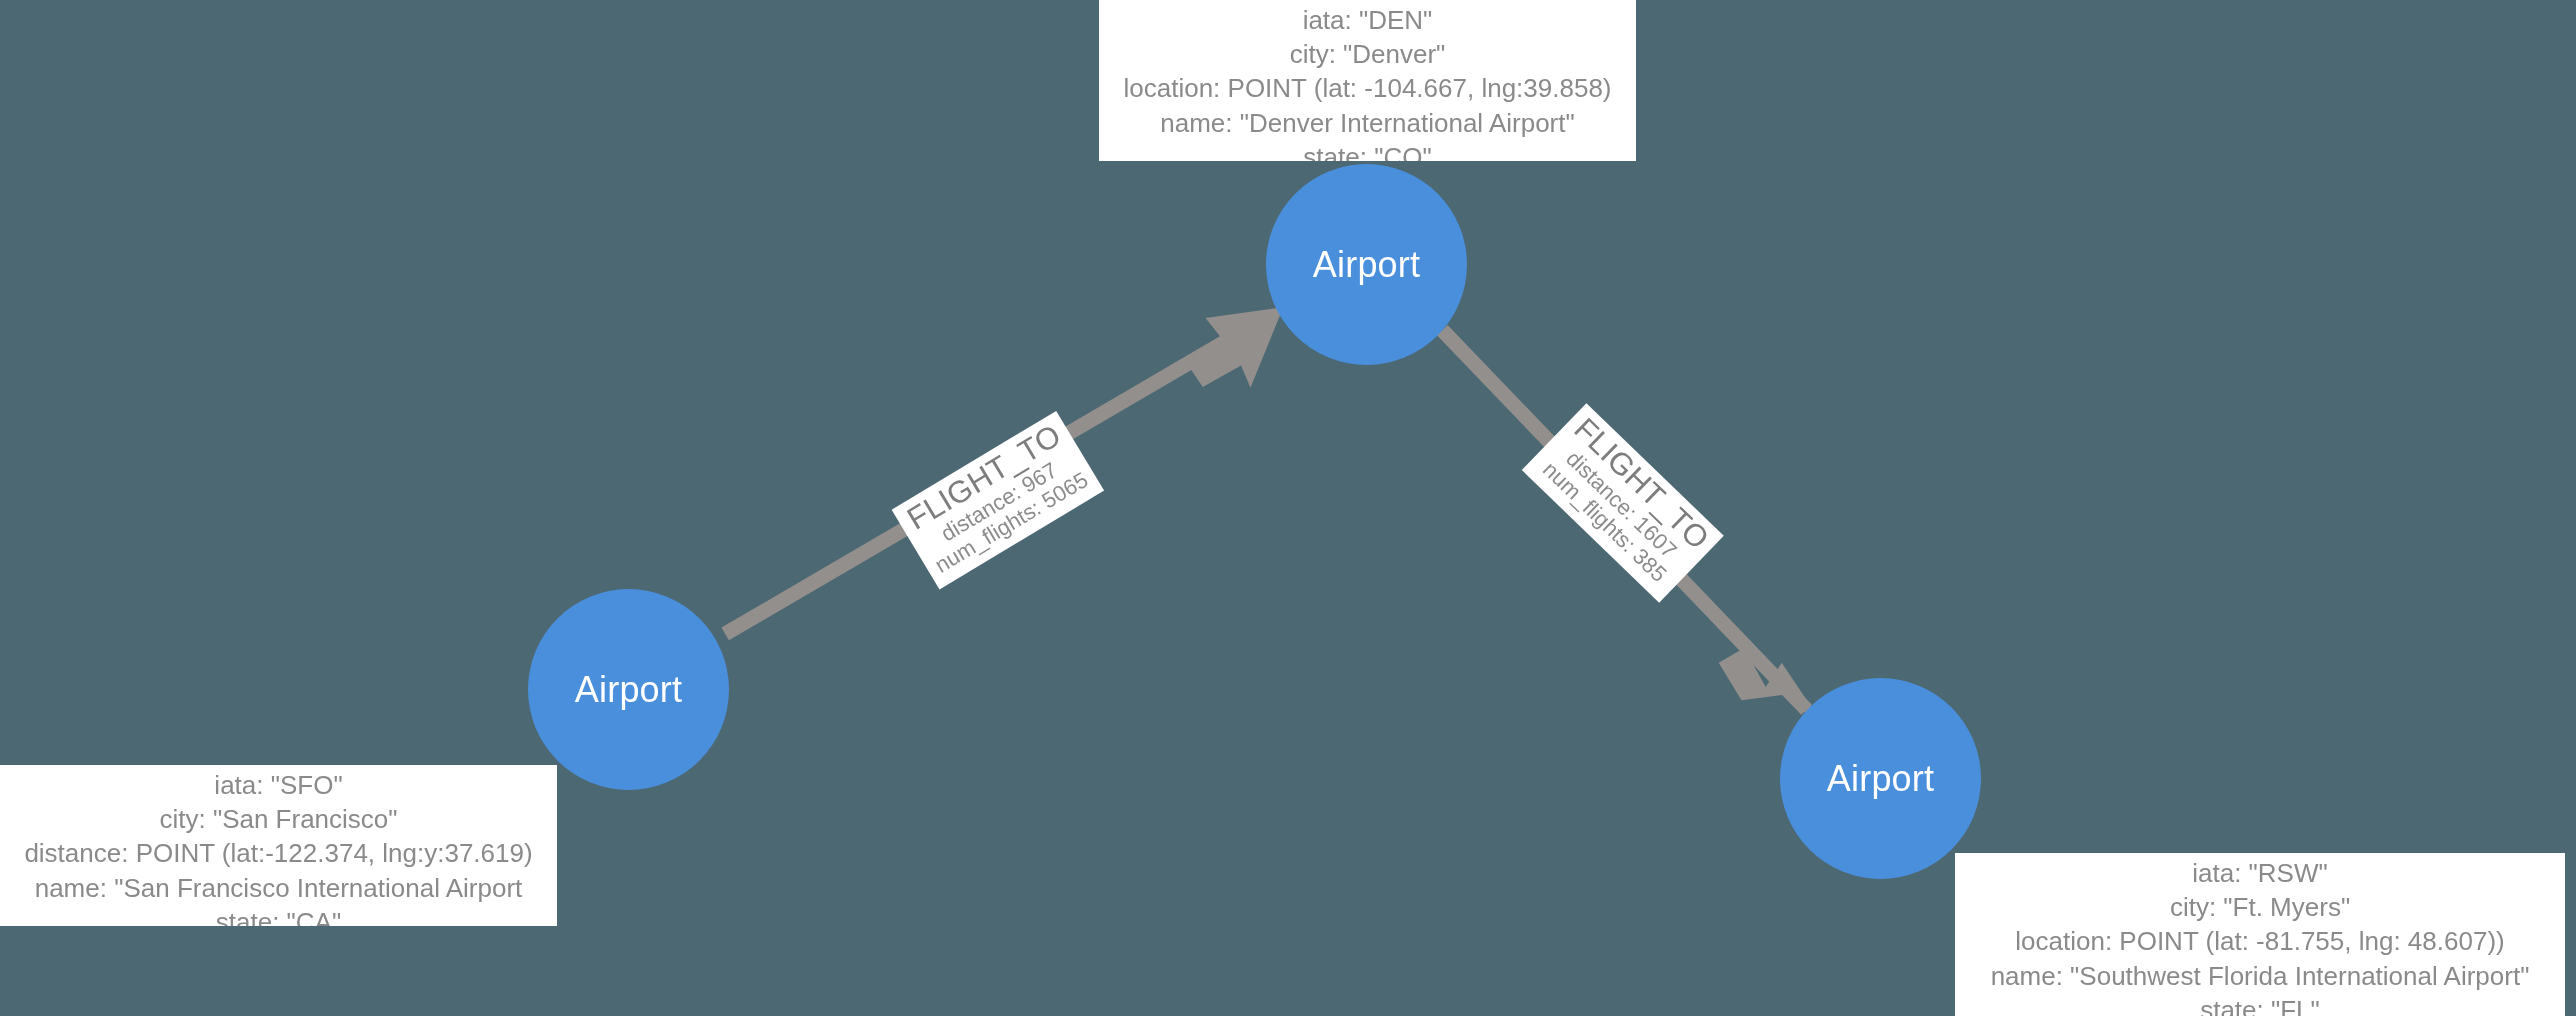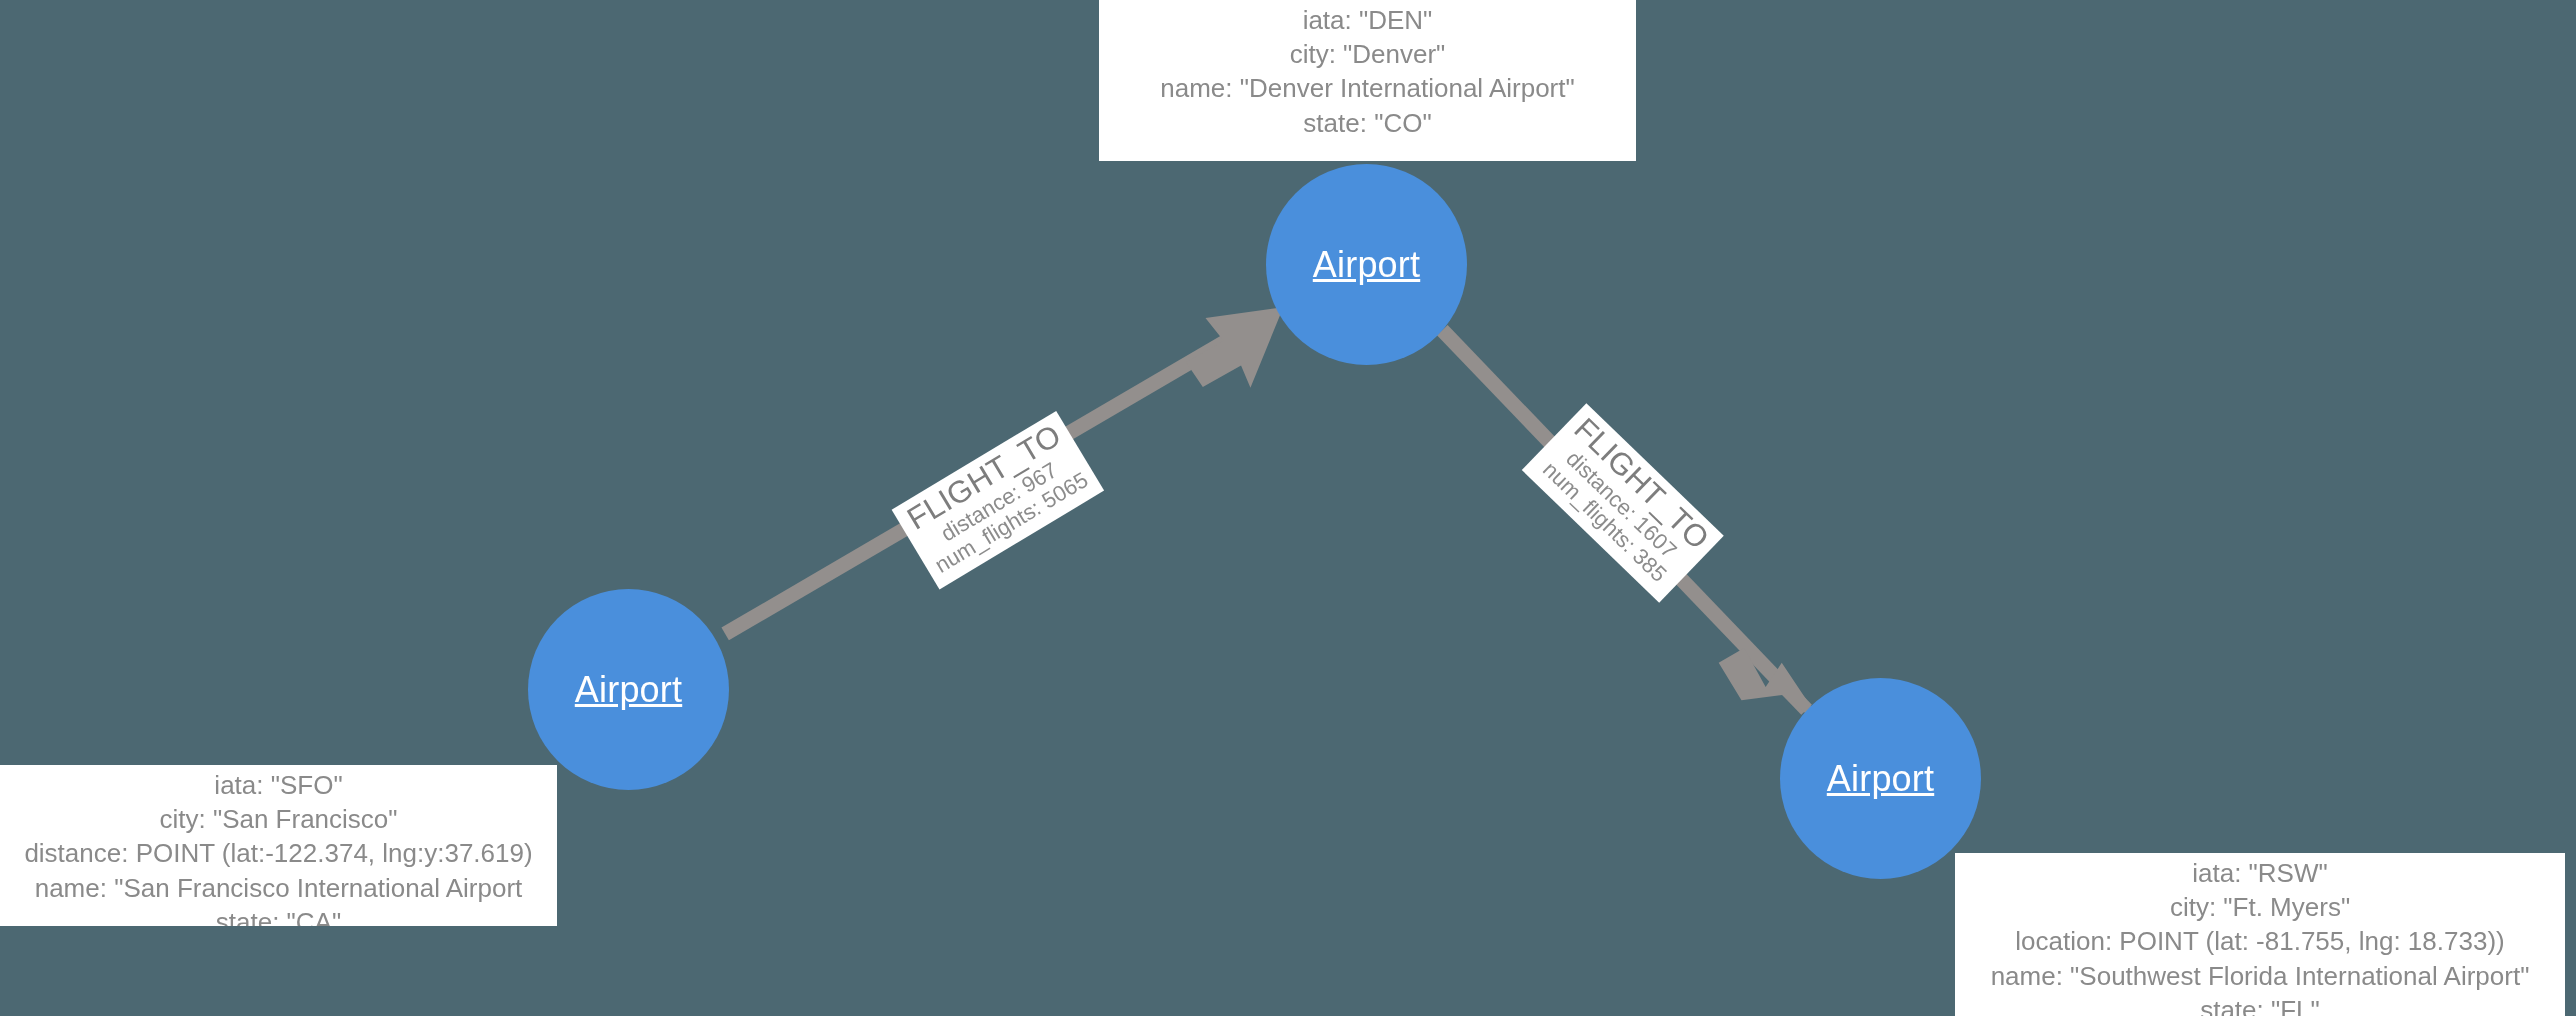--- a/index.html
+++ b/index.html
@@ -34,21 +34,20 @@
     justify-content: center;
   }
   .node-label {
     color: #ffffff;
     font-size: 36px;
     font-weight: 400;
     letter-spacing: 0.2px;
     line-height: 1;
     white-space: nowrap;
     font-family: "Liberation Sans", sans-serif;
-    text-decoration: underline;
   }
 
   
   .rel-label {
     position: absolute;
     background: #ffffff;
     color: #7d7d7d;
     padding: 4px 9.4px 6.7px 9.4px;
     white-space: nowrap;
     text-align: center;
@@ -126,34 +125,35 @@
 
   <div class="rel-label" id="rel-label-den-rsw" style="left:1623px; top:503px; transform:translate(-50%,-50%) rotate(44deg);">
     <span class="rel-type">FLIGHT_TO</span>
     <span class="rel-prop">distance: 1607</span>
     <span class="rel-prop">num_flights: 385</span>
   </div>
 
   <div class="prop-box align-center" id="panel-den" style="left:1099px; top:0px; width:537px; height:161px;">
     <span class="prop-row">iata: "DEN"</span>
     <span class="prop-row">city: "Denver"</span>
+    <span class="prop-row">location: POINT (lat: -104.667, lng:39.858)</span>
     <span class="prop-row">name: "Denver International Airport"</span>
     <span class="prop-row">state: "CO"</span>
   </div>
 
   <div class="prop-box align-center" id="panel-sfo" style="left:0px; top:765px; width:557px; height:161px;">
     <span class="prop-row">iata: "SFO"</span>
     <span class="prop-row">city: "San Francisco"</span>
     <span class="prop-row">distance: POINT (lat:-122.374, lng:y:37.619)</span>
     <span class="prop-row">name: "San Francisco International Airport</span>
     <span class="prop-row">state: "CA"</span>
   </div>
 
   <div class="prop-box align-center" id="panel-rsw" style="left:1955px; top:853px; width:610px; height:164px;">
     <span class="prop-row">iata: "RSW"</span>
     <span class="prop-row">city: "Ft. Myers"</span>
-    <span class="prop-row">location: POINT (lat: -81.755, lng: 18.733))</span>
+    <span class="prop-row">location: POINT (lat: -81.755, lng: 48.607))</span>
     <span class="prop-row">name: "Southwest Florida International Airport"</span>
     <span class="prop-row">state: "FL"</span>
   </div>
 
 </div>
 
 
 </body></html>

